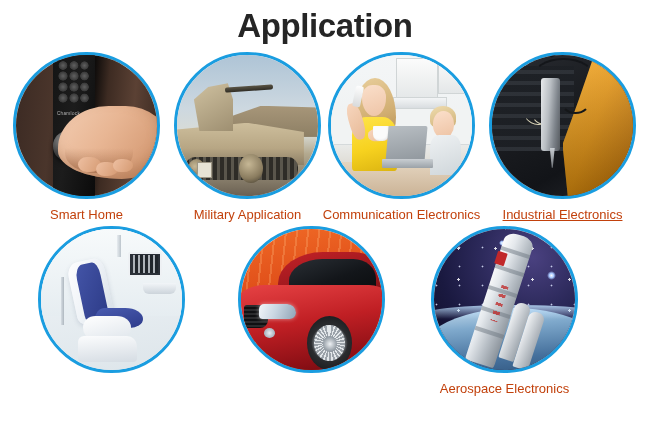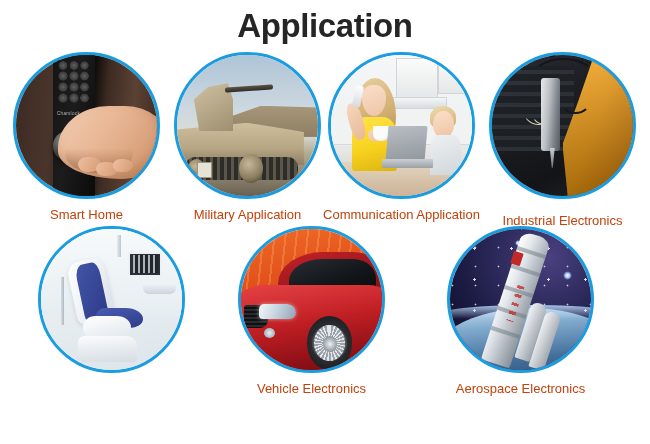--- a/index.html
+++ b/index.html
@@ -509,39 +509,39 @@
           <div class="face"></div>
           <div class="top"></div>
           <div class="arm" style="left:13%;top:34%;width:10%;height:26%;transform:rotate(-16deg);"></div>
           <div class="phone"></div>
           <div class="arm" style="left:26%;top:52%;width:18%;height:9%;transform:rotate(-6deg);"></div>
           <div class="cup"></div>
           <div class="laptop-lid"></div>
           <div class="laptop-base"></div>
         </div>
       </div>
-      <div class="caption" style="top:155px;">Communication Application</div>
+      <div class="caption" style="top:155px;">Communication Electronics</div>
     </div>
 
     <div class="item" style="left:489px;width:147px;">
       <div class="circle" style="width:147px;height:147px;">
         <div class="art art-industrial">
           <div class="rack"></div>
           <div class="arm"></div>
           <div class="armshade"></div>
           <div class="cable" style="left:28%;top:2%;width:46%;height:30%;"></div>
           <div class="cable" style="left:36%;top:-4%;width:50%;height:26%;"></div>
           <div class="cable2" style="left:20%;top:16%;width:26%;height:34%;"></div>
           <div class="cable2" style="left:26%;top:22%;width:22%;height:28%;"></div>
           <div class="tool"></div>
           <div class="tip"></div>
           <div class="cable" style="left:48%;top:22%;width:22%;height:20%;border-color:transparent transparent #151719 transparent;"></div>
         </div>
       </div>
-      <div class="caption" style="top:161px;">Industrial Electronics</div>
+      <div class="caption" style="top:155px;text-decoration:underline;">Industrial Electronics</div>
     </div>
 
   </div>
 
   <div class="row row-bottom">
 
     <div class="item" style="left:38px;width:147px;">
       <div class="circle" style="width:147px;height:147px;">
         <div class="art art-medical">
           <div class="wall"></div>
@@ -565,24 +565,23 @@
           <div class="roof"></div>
           <div class="glass"></div>
           <div class="body"></div>
           <div class="grille"></div>
           <div class="headlight"></div>
           <div class="foglight"></div>
           <div class="wheel"></div>
           <div class="hubcap"></div>
         </div>
       </div>
-      <div class="caption" style="top:155px;">Vehicle Electronics</div>
     </div>
 
-    <div class="item" style="left:447px;width:147px;">
+    <div class="item" style="left:431px;width:147px;">
       <div class="circle" style="width:147px;height:147px;">
         <div class="art art-aero">
           <div class="space"></div>
           <div class="stars"></div>
           <div class="bigstar" style="left:62%;top:14%;"></div>
           <div class="bigstar" style="left:80%;top:30%;"></div>
           <div class="bigstar" style="left:46%;top:8%;width:6px;height:6px;"></div>
           <div class="earth"></div>
           <div class="limb"></div>
           <div class="booster" style="left:52%;top:52%;"></div>

